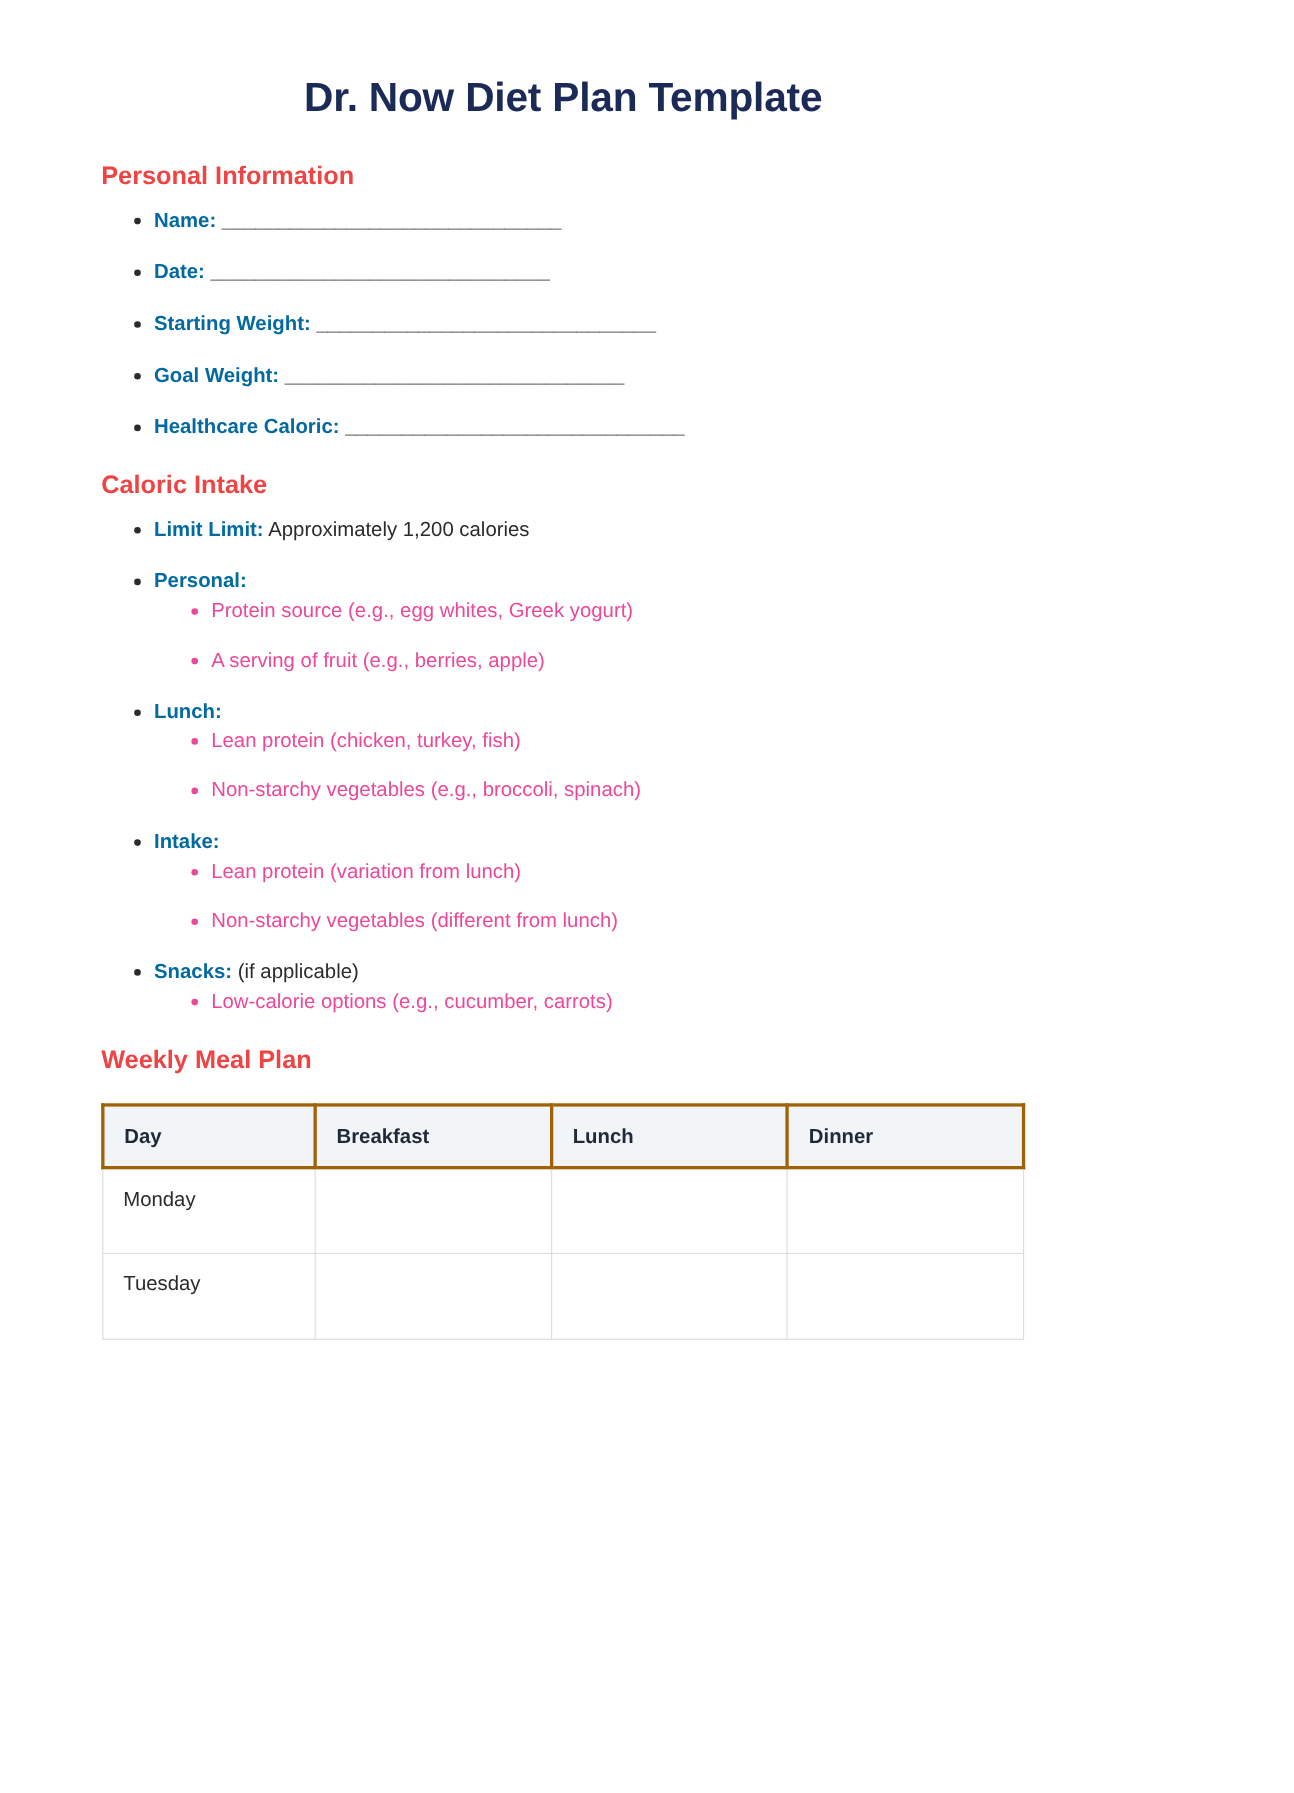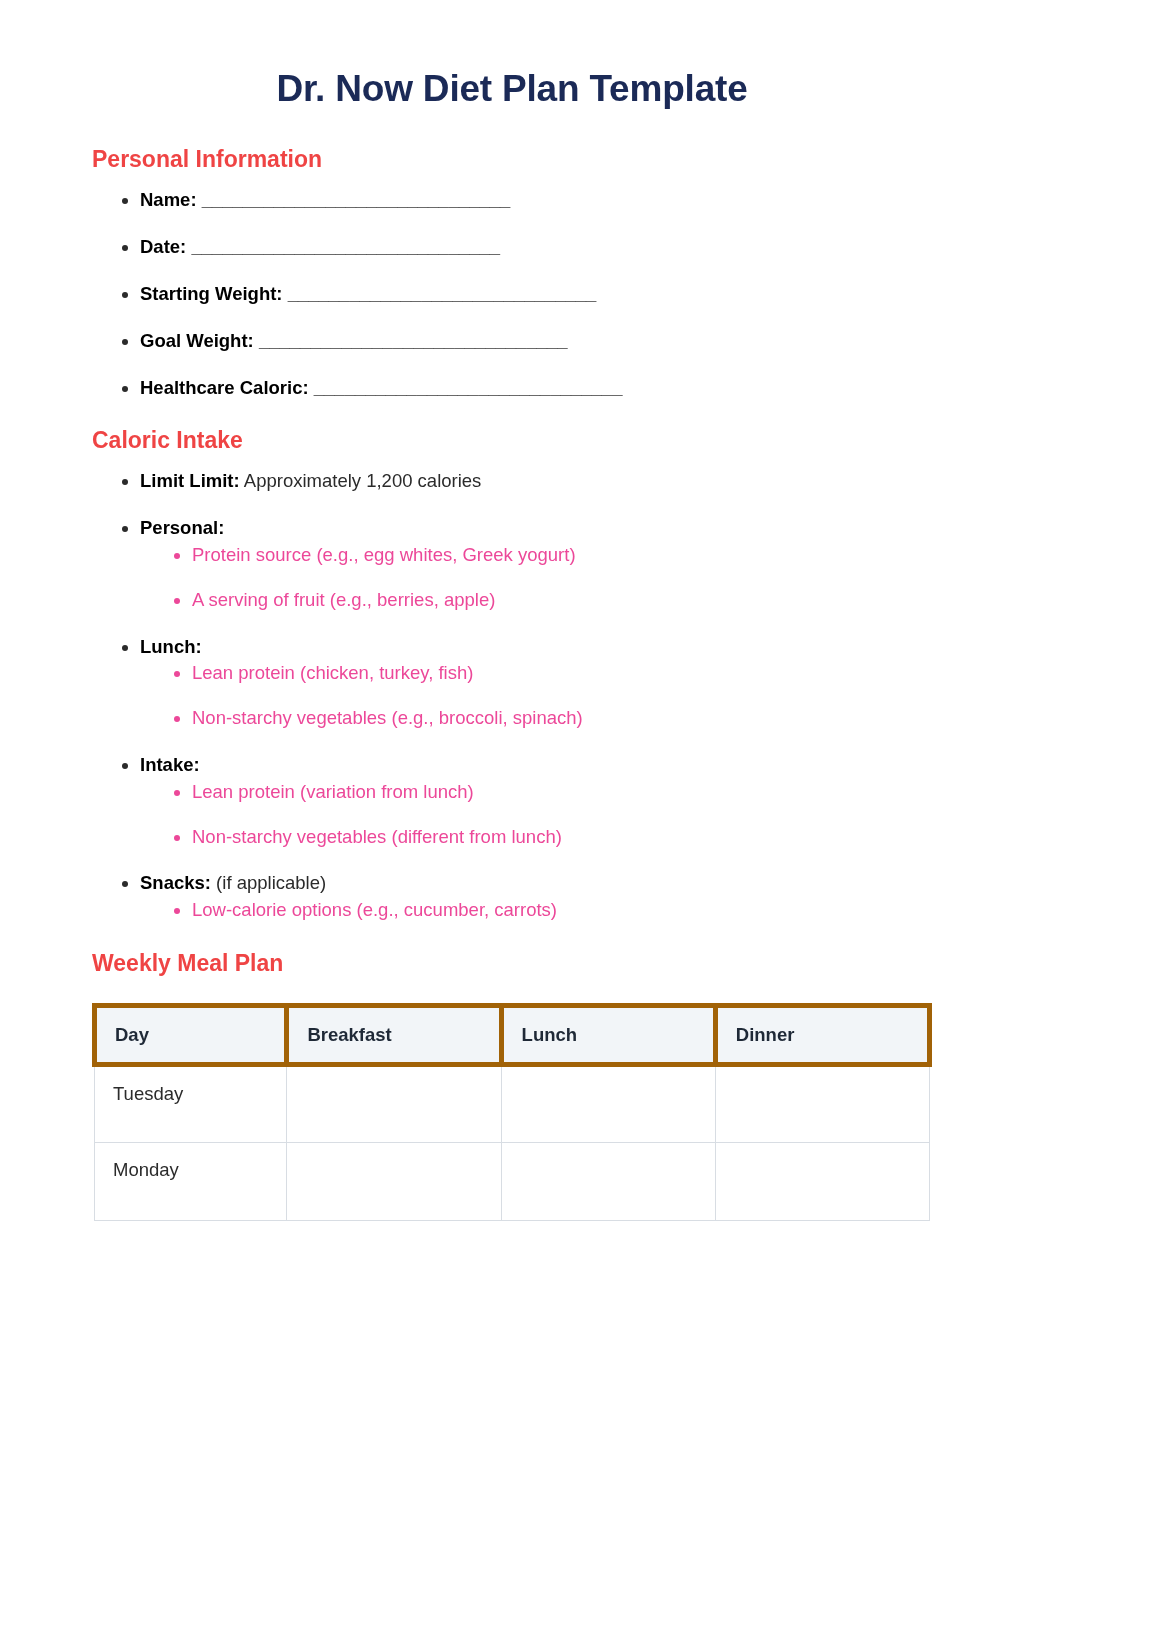--- a/index.html
+++ b/index.html
@@ -51,34 +51,34 @@
     line-height: 1.45;
     color: #2b2b2b;
   }
   ul.lvl1 > li::marker { color: #2b2b2b; }
   ul.lvl2 > li {
     margin: 0 0 18px 0;
     font-size: 18.5px;
     line-height: 1.45;
     color: #ec4899;
   }
-  .bold-lead { font-weight: bold; color: #000000; }
+  .bold-lead { font-weight: bold; color: #0369a1; }
   .fill-line { font-weight: bold; letter-spacing: 0px; }
   .nested-wrap { margin-top: 20px; }
   .meal-group { margin-bottom: 4px; }
 
   table.meal-table {
     width: 100%;
     border-collapse: collapse;
     margin-top: 26px;
     font-size: 18px;
   }
   table.meal-table th {
     background: #f2f5f8;
-    border: 5px solid #a16207;
+    border: 3px solid #a16207;
     text-align: left;
     padding: 16px 18px;
     font-weight: bold;
     color: #1f2937;
     font-size: 18.5px;
   }
   table.meal-table td {
     border: 1px solid #d8dde3;
     padding: 16px 18px;
     height: 78px;
@@ -176,27 +176,27 @@
     <thead>
       <tr>
         <th>Day</th>
         <th>Breakfast</th>
         <th>Lunch</th>
         <th>Dinner</th>
       </tr>
     </thead>
     <tbody>
       <tr>
-        <td>Tuesday</td>
+        <td>Monday</td>
         <td></td>
         <td></td>
         <td></td>
       </tr>
       <tr>
-        <td>Monday</td>
+        <td>Tuesday</td>
         <td></td>
         <td></td>
         <td></td>
       </tr>
     </tbody>
   </table>
 
   <div class="spacer-bottom"></div>
 
 </div>

